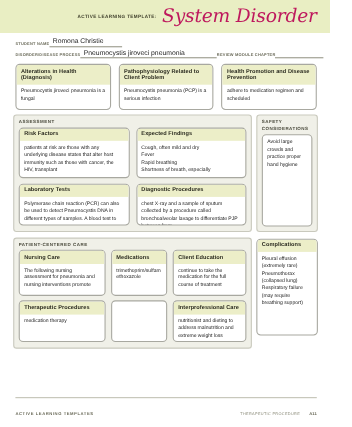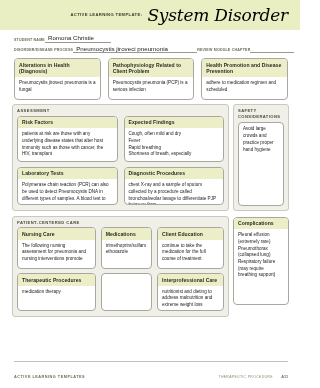--- a/index.html
+++ b/index.html
@@ -32,21 +32,21 @@
     font-weight: bold;
     color: #3d3d29;
     text-transform: uppercase;
     margin-right: 5px;
     padding-bottom: 2px;
   }
   .alt-title {
     font-family: "DejaVu Serif", serif;
     font-style: italic;
     font-size: 17px;
-    color: #000000;
+    color: #be185d;
     letter-spacing: -0.2px;
   }
 
   
   .info-block {
     padding: 4px 10px 2px 14px;
   }
   .info-row {
     display: flex;
     align-items: flex-end;

